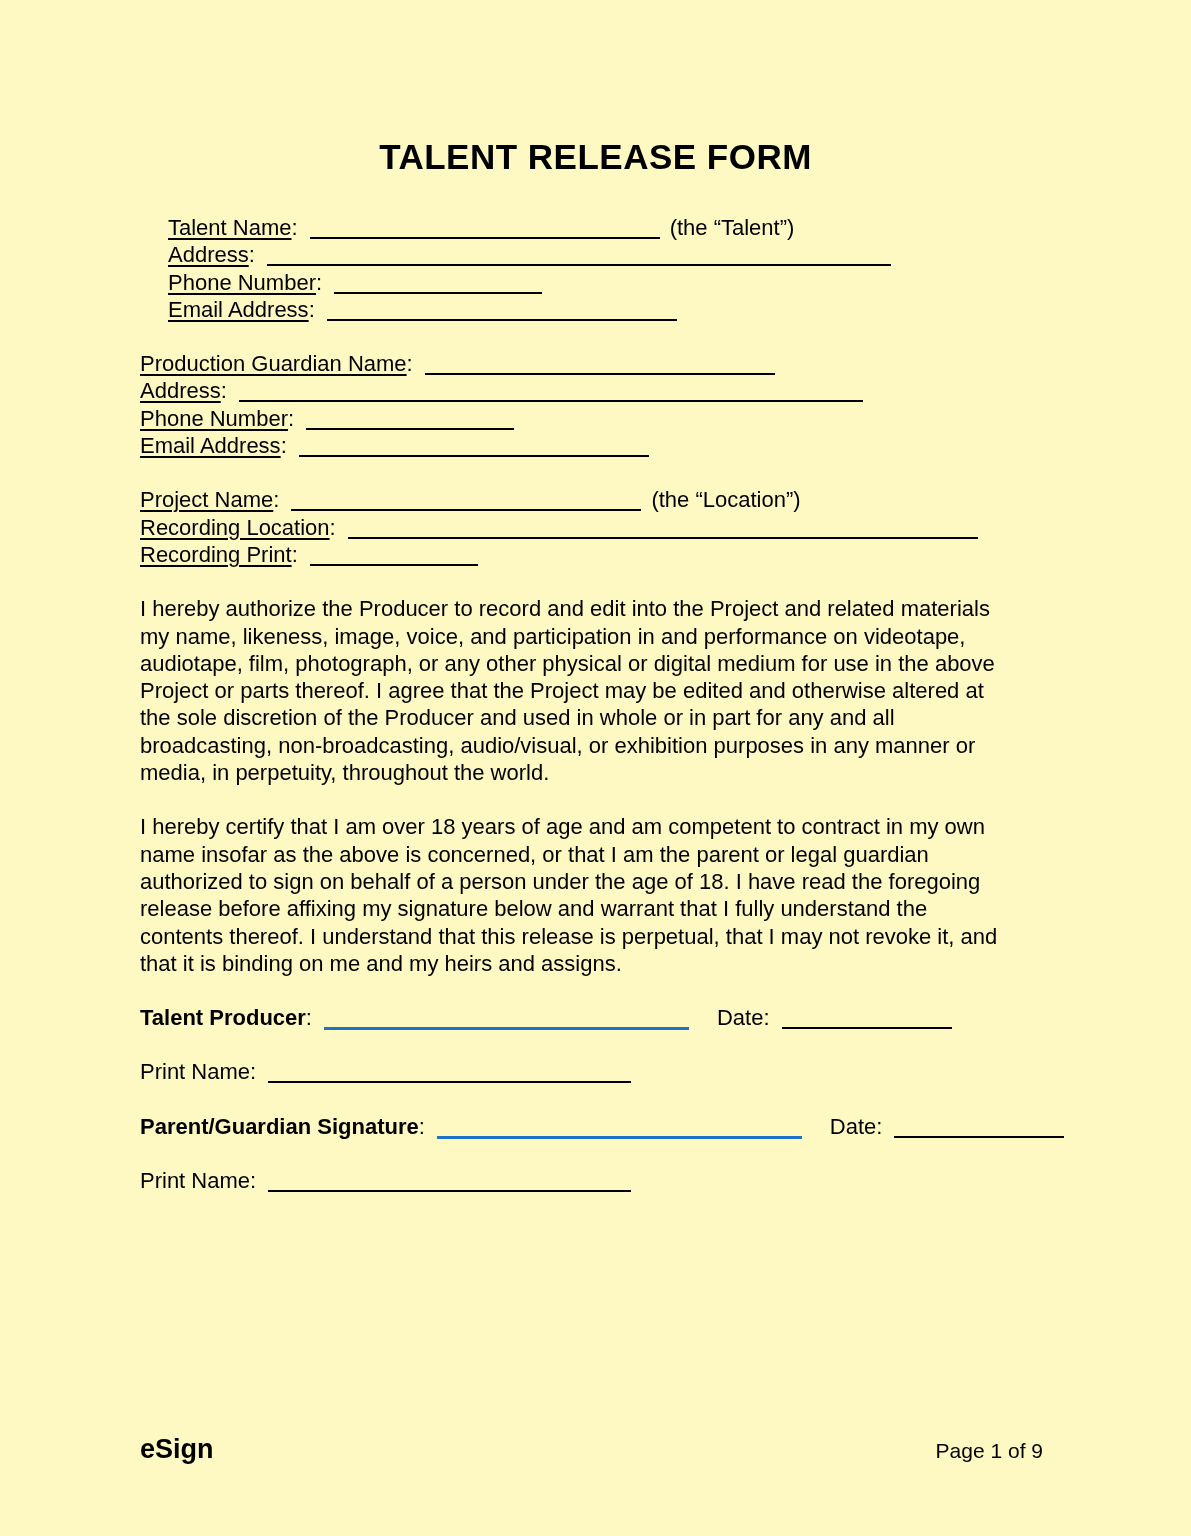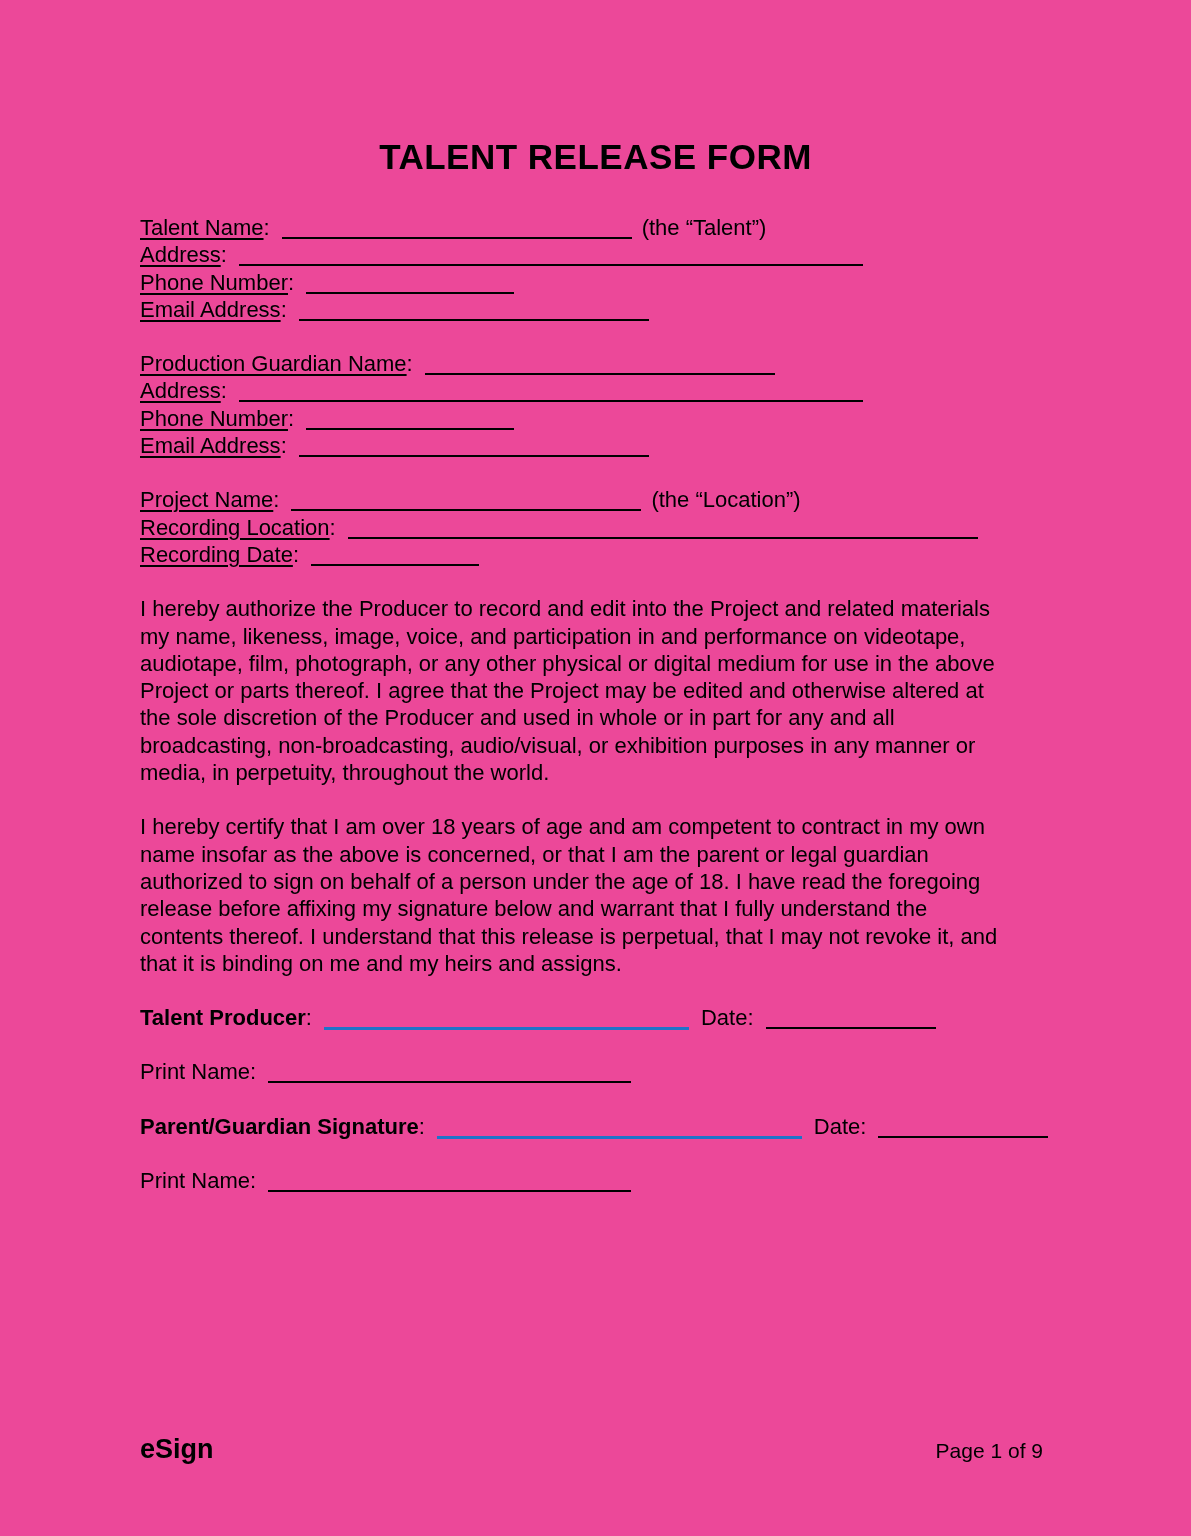--- a/index.html
+++ b/index.html
@@ -5,40 +5,40 @@
   :root{
     --sig-line:#1e73c9;
     --ink:#000000;
   }
   *{box-sizing:border-box;}
   html,body{margin:0;padding:0;background:#ffffff;}
   .page{
     position:relative;
     width:1191px;
     height:1536px;
-    background:#ec4899;
+    background:#fef9c3;
     color:var(--ink);
     font-family:"Liberation Sans", sans-serif;
     font-size:22px;
     line-height:27.3px;
     overflow:hidden;
   }
   .content{
     padding:0 140px;
   }
   .doc-title{
     margin:134px 0 0 0;
     font-size:35px;
     line-height:46px;
     font-weight:bold;
     text-align:center;
     letter-spacing:.5px;
   }
   .block{margin:0 0 27px 0;}
-  .block.first{margin-top:34px;}
+  .block.first{margin-top:34px;margin-left:28px;}
   .row{white-space:nowrap;}
   .lbl{text-decoration:underline;text-decoration-thickness:2px;text-underline-offset:3px;}
   .blank{
     display:inline-block;
     height:14px;
     border-bottom:2px solid var(--ink);
     vertical-align:-4px;
     margin-left:12px;
   }
   .blank.sig{
@@ -47,21 +47,21 @@
   }
   .w-name{width:350px;}
   .w-address{width:624px;}
   .w-phone{width:208px;}
   .w-location{width:630px;}
   .w-recdate{width:168px;}
   .w-sig{width:365px;}
   .w-date{width:170px;}
   .w-print{width:363px;}
   .suffix{margin-left:10px;}
-  .date-lbl{margin-left:12px;}
+  .date-lbl{margin-left:28px;}
   .para{
     margin:0 0 27px 0;
     white-space:pre;
   }
   .sig-row{margin:0 0 27px 0;white-space:nowrap;}
   .bold{font-weight:bold;}
   .footer{
     position:absolute;
     left:140px;
     right:148px;
@@ -91,21 +91,21 @@
     <div class="block">
       <div class="row"><span class="lbl">Production Guardian Name</span><span>:</span><span class="blank w-name"></span></div>
       <div class="row"><span class="lbl">Address</span><span>:</span><span class="blank w-address"></span></div>
       <div class="row"><span class="lbl">Phone Number</span><span>:</span><span class="blank w-phone"></span></div>
       <div class="row"><span class="lbl">Email Address</span><span>:</span><span class="blank w-name"></span></div>
     </div>
 
     <div class="block">
       <div class="row"><span class="lbl">Project Name</span><span>:</span><span class="blank w-name"></span><span class="suffix">(the “Location”)</span></div>
       <div class="row"><span class="lbl">Recording Location</span><span>:</span><span class="blank w-location"></span></div>
-      <div class="row"><span class="lbl">Recording Date</span><span>:</span><span class="blank w-recdate"></span></div>
+      <div class="row"><span class="lbl">Recording Print</span><span>:</span><span class="blank w-recdate"></span></div>
     </div>
 
     <p class="para">I hereby authorize the Producer to record and edit into the Project and related materials
 my name, likeness, image, voice, and participation in and performance on videotape,
 audiotape, film, photograph, or any other physical or digital medium for use in the above
 Project or parts thereof. I agree that the Project may be edited and otherwise altered at
 the sole discretion of the Producer and used in whole or in part for any and all
 broadcasting, non-broadcasting, audio/visual, or exhibition purposes in any manner or
 media, in perpetuity, throughout the world.</p>
     <p class="para">I hereby certify that I am over 18 years of age and am competent to contract in my own

